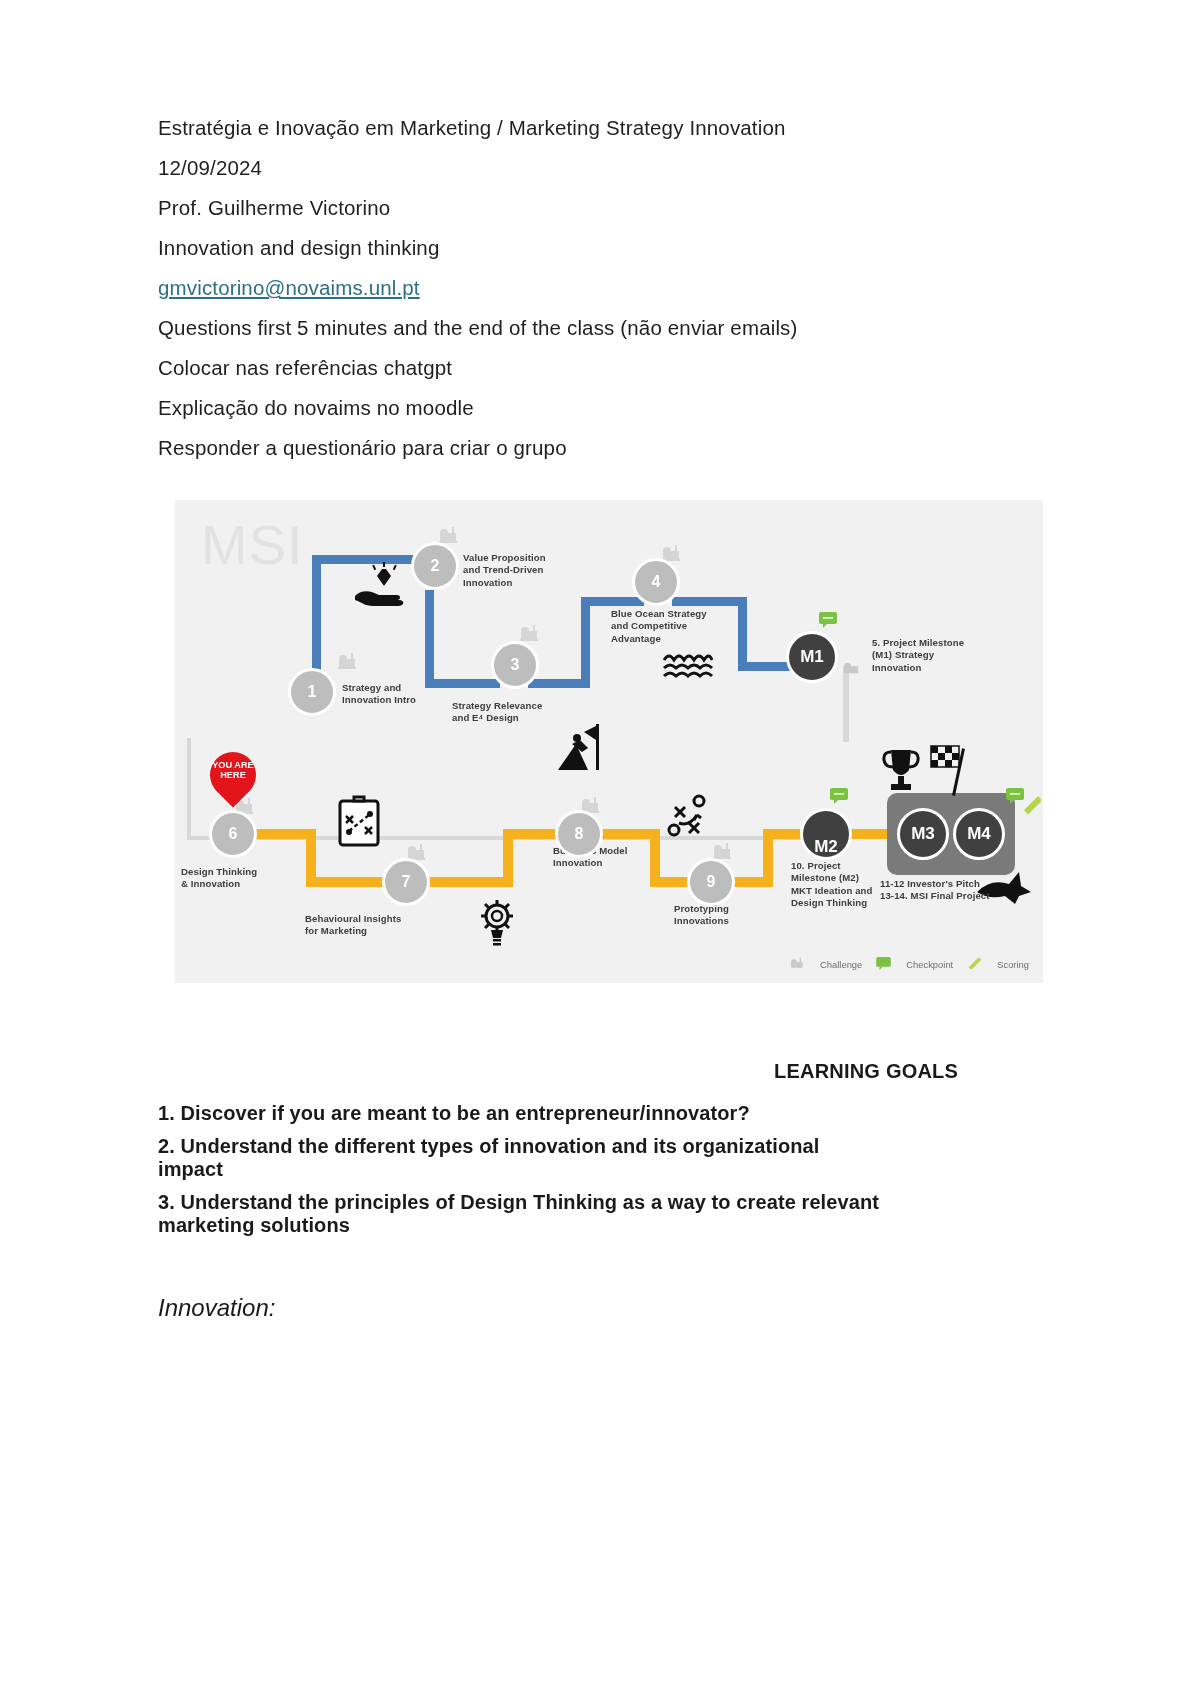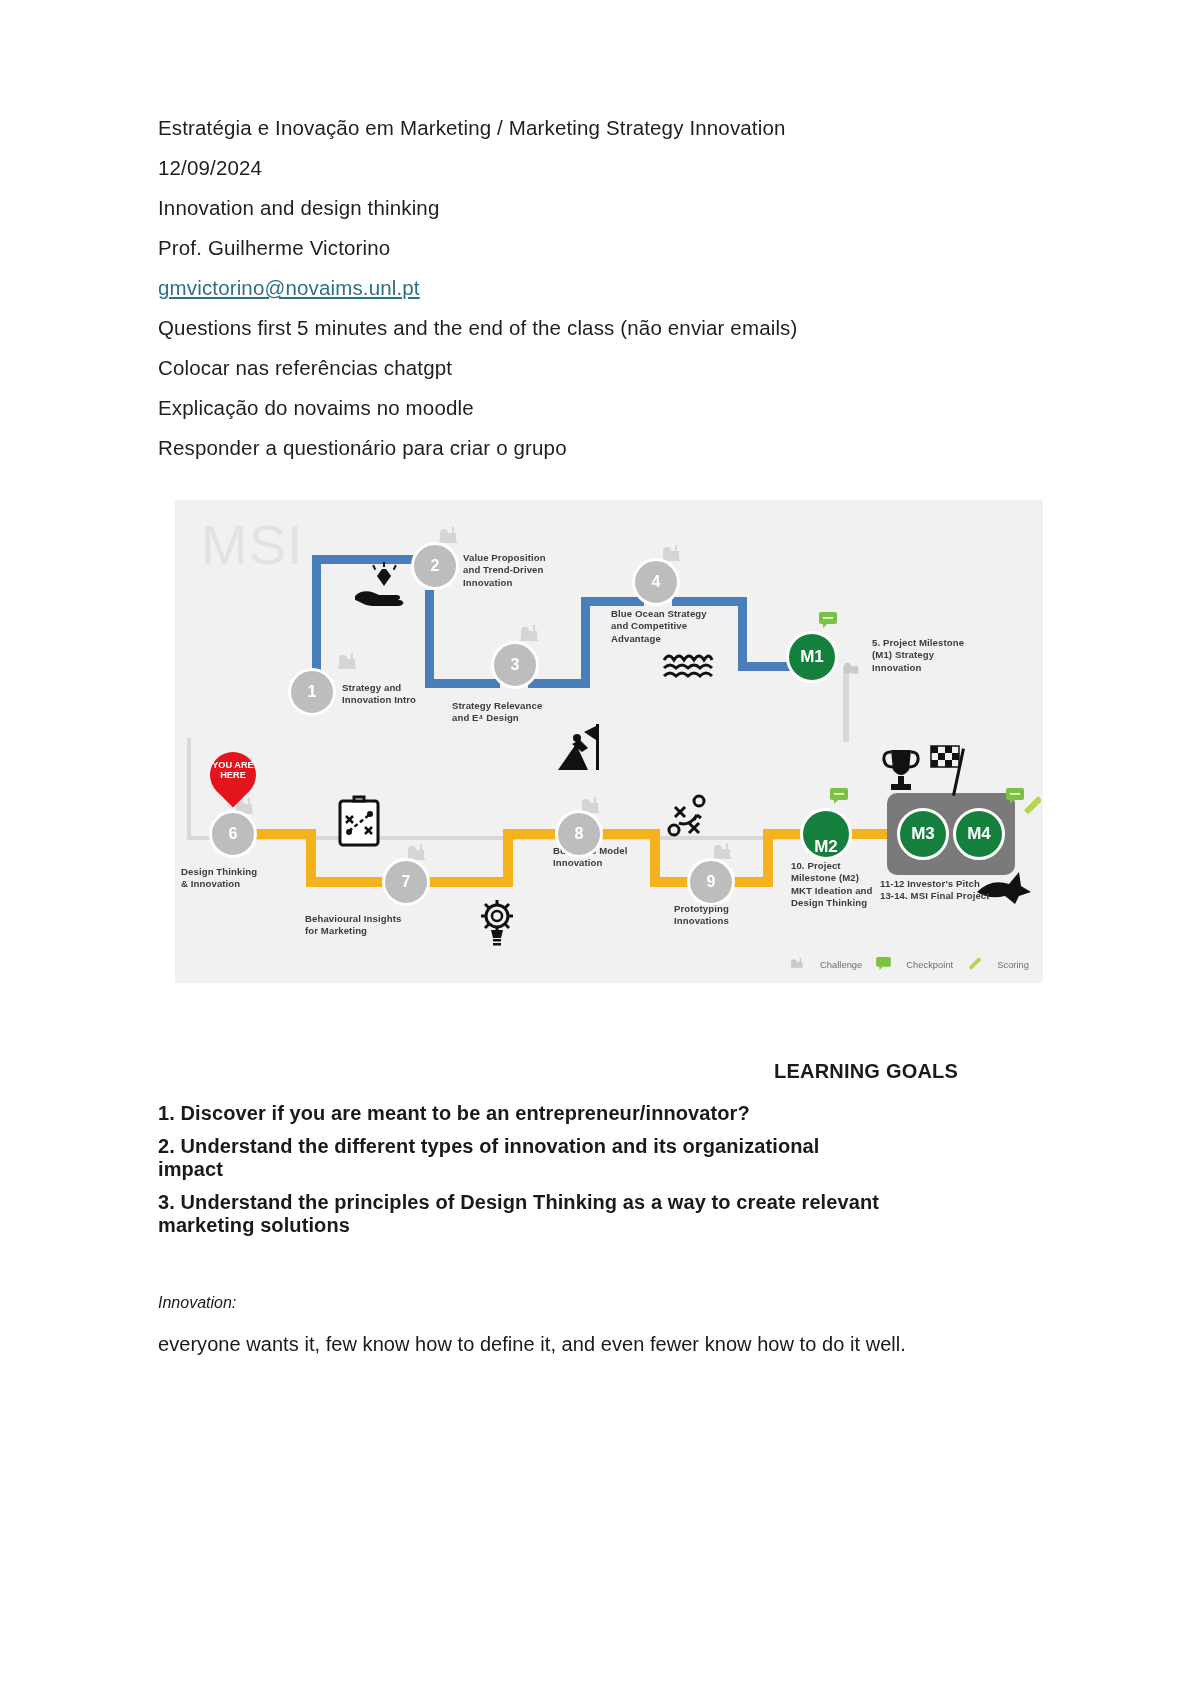--- a/index.html
+++ b/index.html
@@ -73,21 +73,21 @@
     border: 3px solid #ffffff;
     color: #ffffff;
     font-size: 16px;
     font-weight: 700;
     display: flex;
     align-items: center;
     justify-content: center;
     box-sizing: border-box;
     z-index: 6;
   }
-  .node.green { background: #15803d; }
+  .node.green { background: #404040; }
   .node.big { font-size: 17px; }
   .nlabel {
     position: absolute;
     font-size: 9.6px;
     line-height: 1.28;
     color: #3c3c3c;
     font-weight: 700;
     letter-spacing: 0.1px;
     z-index: 5;
   }
@@ -144,41 +144,41 @@
     text-align: right;
   }
   .goal {
     font-size: 20px;
     font-weight: 700;
     line-height: 1.18;
     margin: 0 0 9px 0;
     letter-spacing: 0.1px;
   }
   .innov-head {
-    font-size: 16px;
+    font-size: 24px;
     font-style: italic;
     margin: 56px 0 20px 0;
   }
   .innov-body {
     font-size: 20px;
     line-height: 1.25;
     margin: 0;
     letter-spacing: 0.05px;
   }
 </style>
 </head>
 <body>
 
 <div class="page">
 
   <div class="content">
     <p class="para">Estratégia e Inovação em Marketing / Marketing Strategy Innovation</p>
     <p class="para">12/09/2024</p>
+    <p class="para">Prof. Guilherme Victorino</p>
     <p class="para">Innovation and design thinking</p>
-    <p class="para">Prof. Guilherme Victorino</p>
     <p class="para"><a class="email-link" href="#">gmvictorino@novaims.unl.pt</a></p>
     <p class="para">Questions first 5 minutes and the end of the class (não enviar emails)</p>
     <p class="para">Colocar nas referências chatgpt</p>
     <p class="para">Explicação do novaims no moodle</p>
     <p class="para">Responder a questionário para criar o grupo</p>
   </div>
 
   <div class="diagram-wrap">
 
     <div class="msi-watermark">MSI</div>
@@ -531,16 +531,15 @@
     </div>
 
   </div>
 
   <div class="lower">
     <div class="h-goals">LEARNING GOALS</div>
     <div class="goal">1. Discover if you are meant to be an entrepreneur/innovator?</div>
     <div class="goal" style="width:680px;">2. Understand the different types of innovation and its organizational impact</div>
     <div class="goal" style="width:790px;">3. Understand the principles of Design Thinking as a way to create relevant marketing solutions</div>
     <div class="innov-head">Innovation:</div>
-    <div class="innov-body" style="width:790px;">everyone wants it, few know how to define it, and even fewer know how to do it well.</div>
   </div>
 
 </div>
 
 </body></html>

